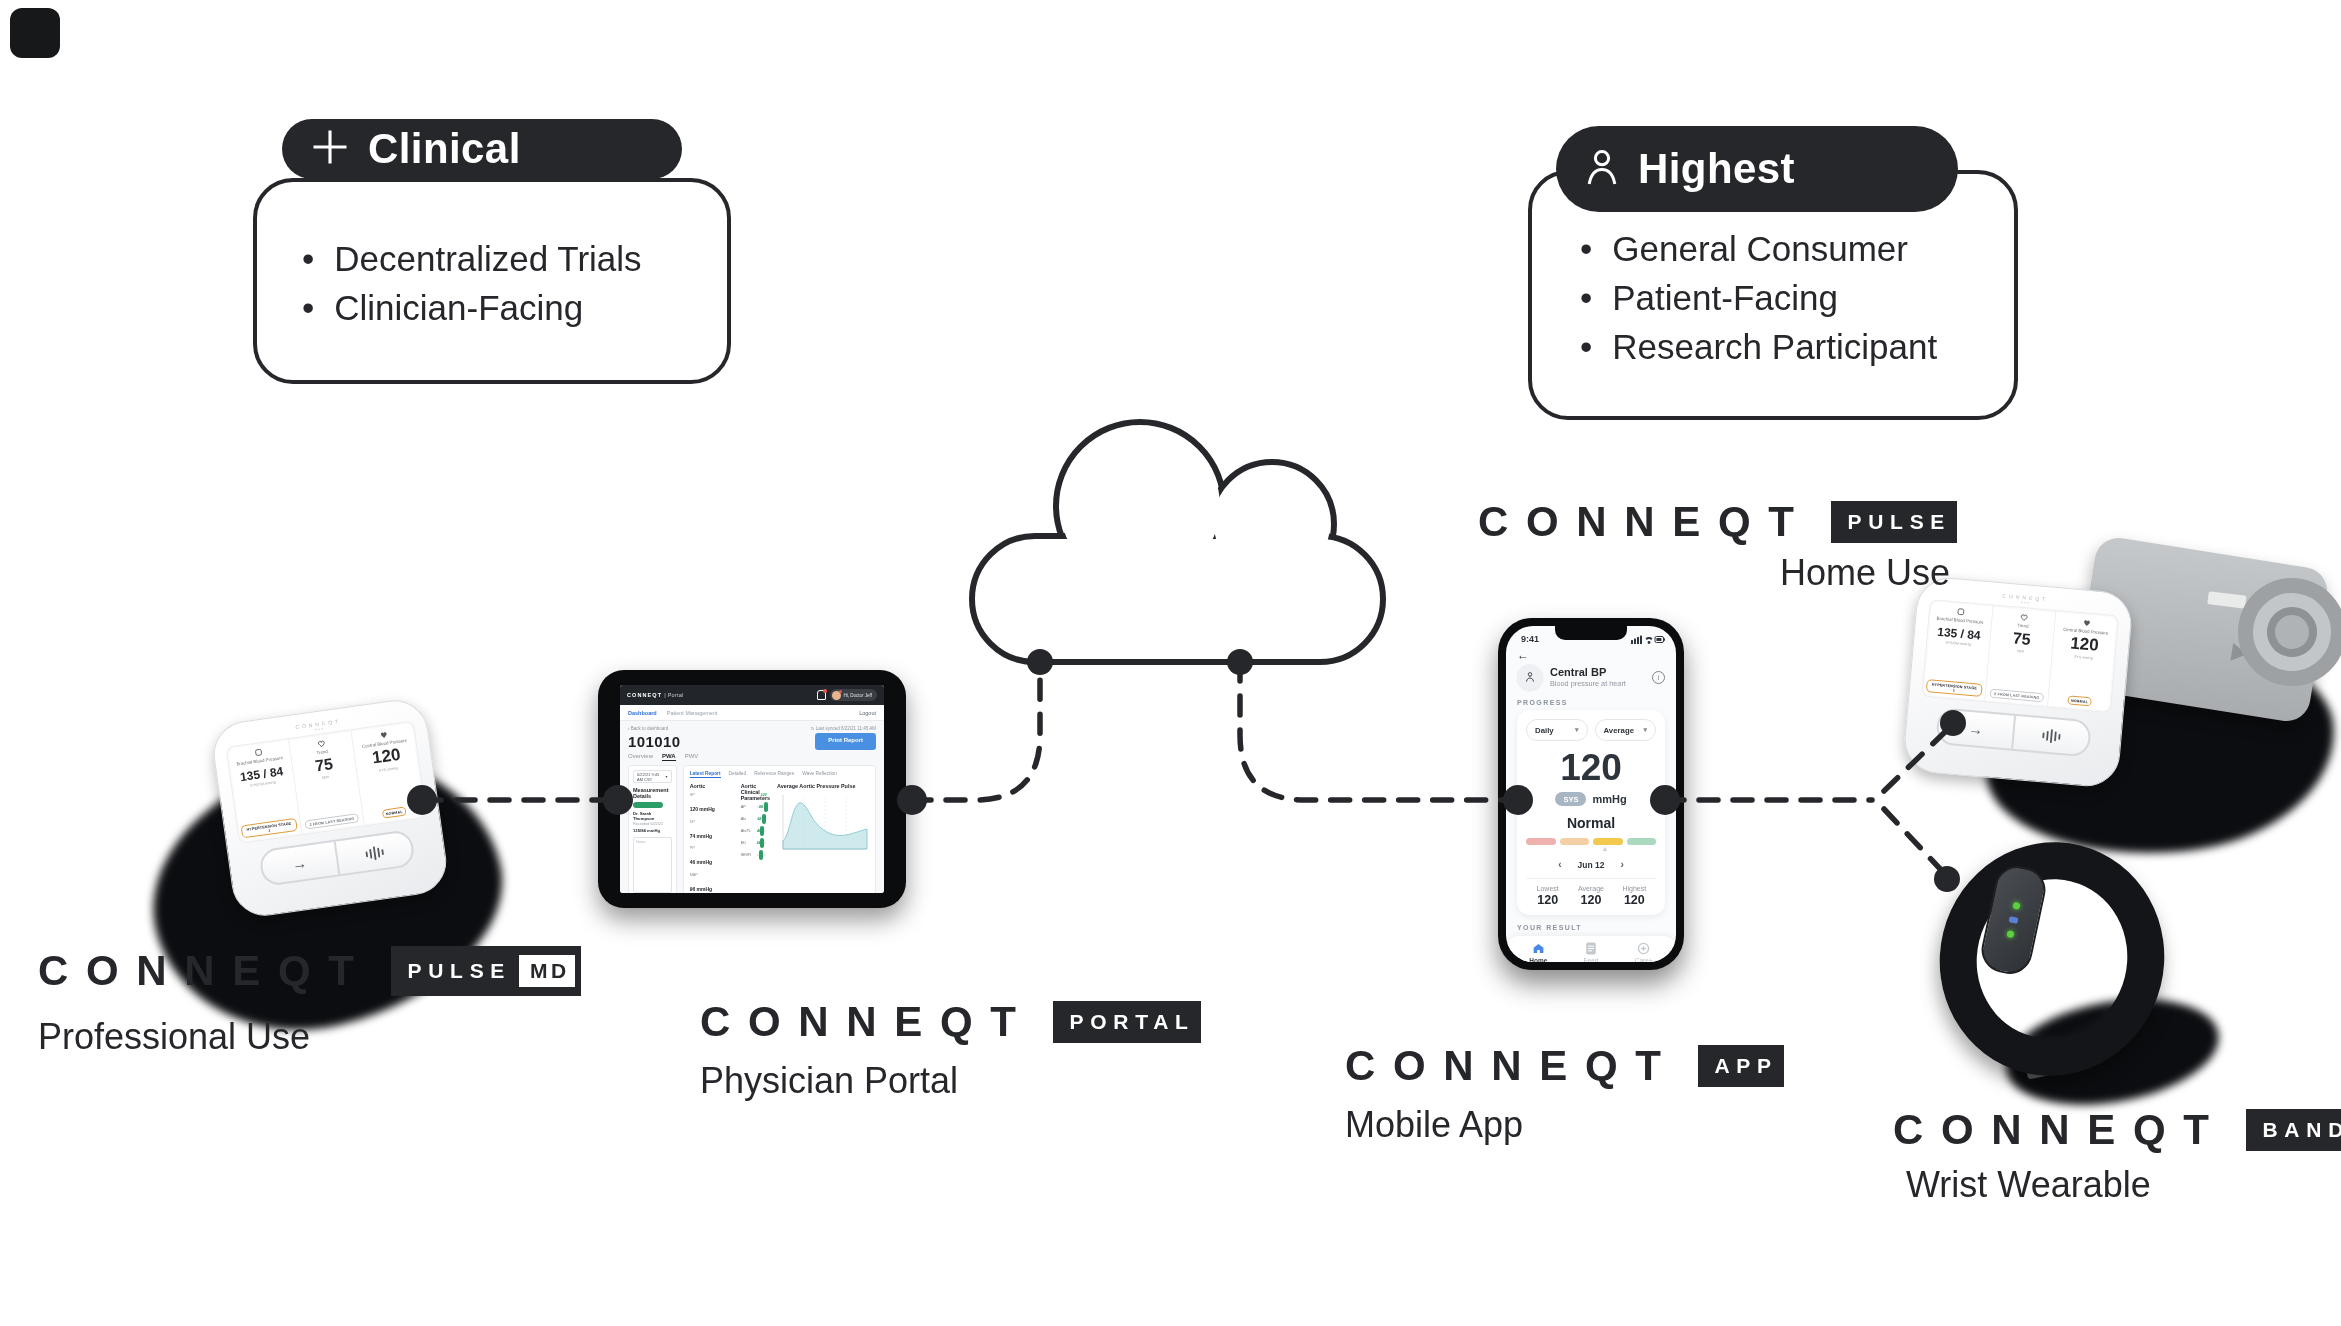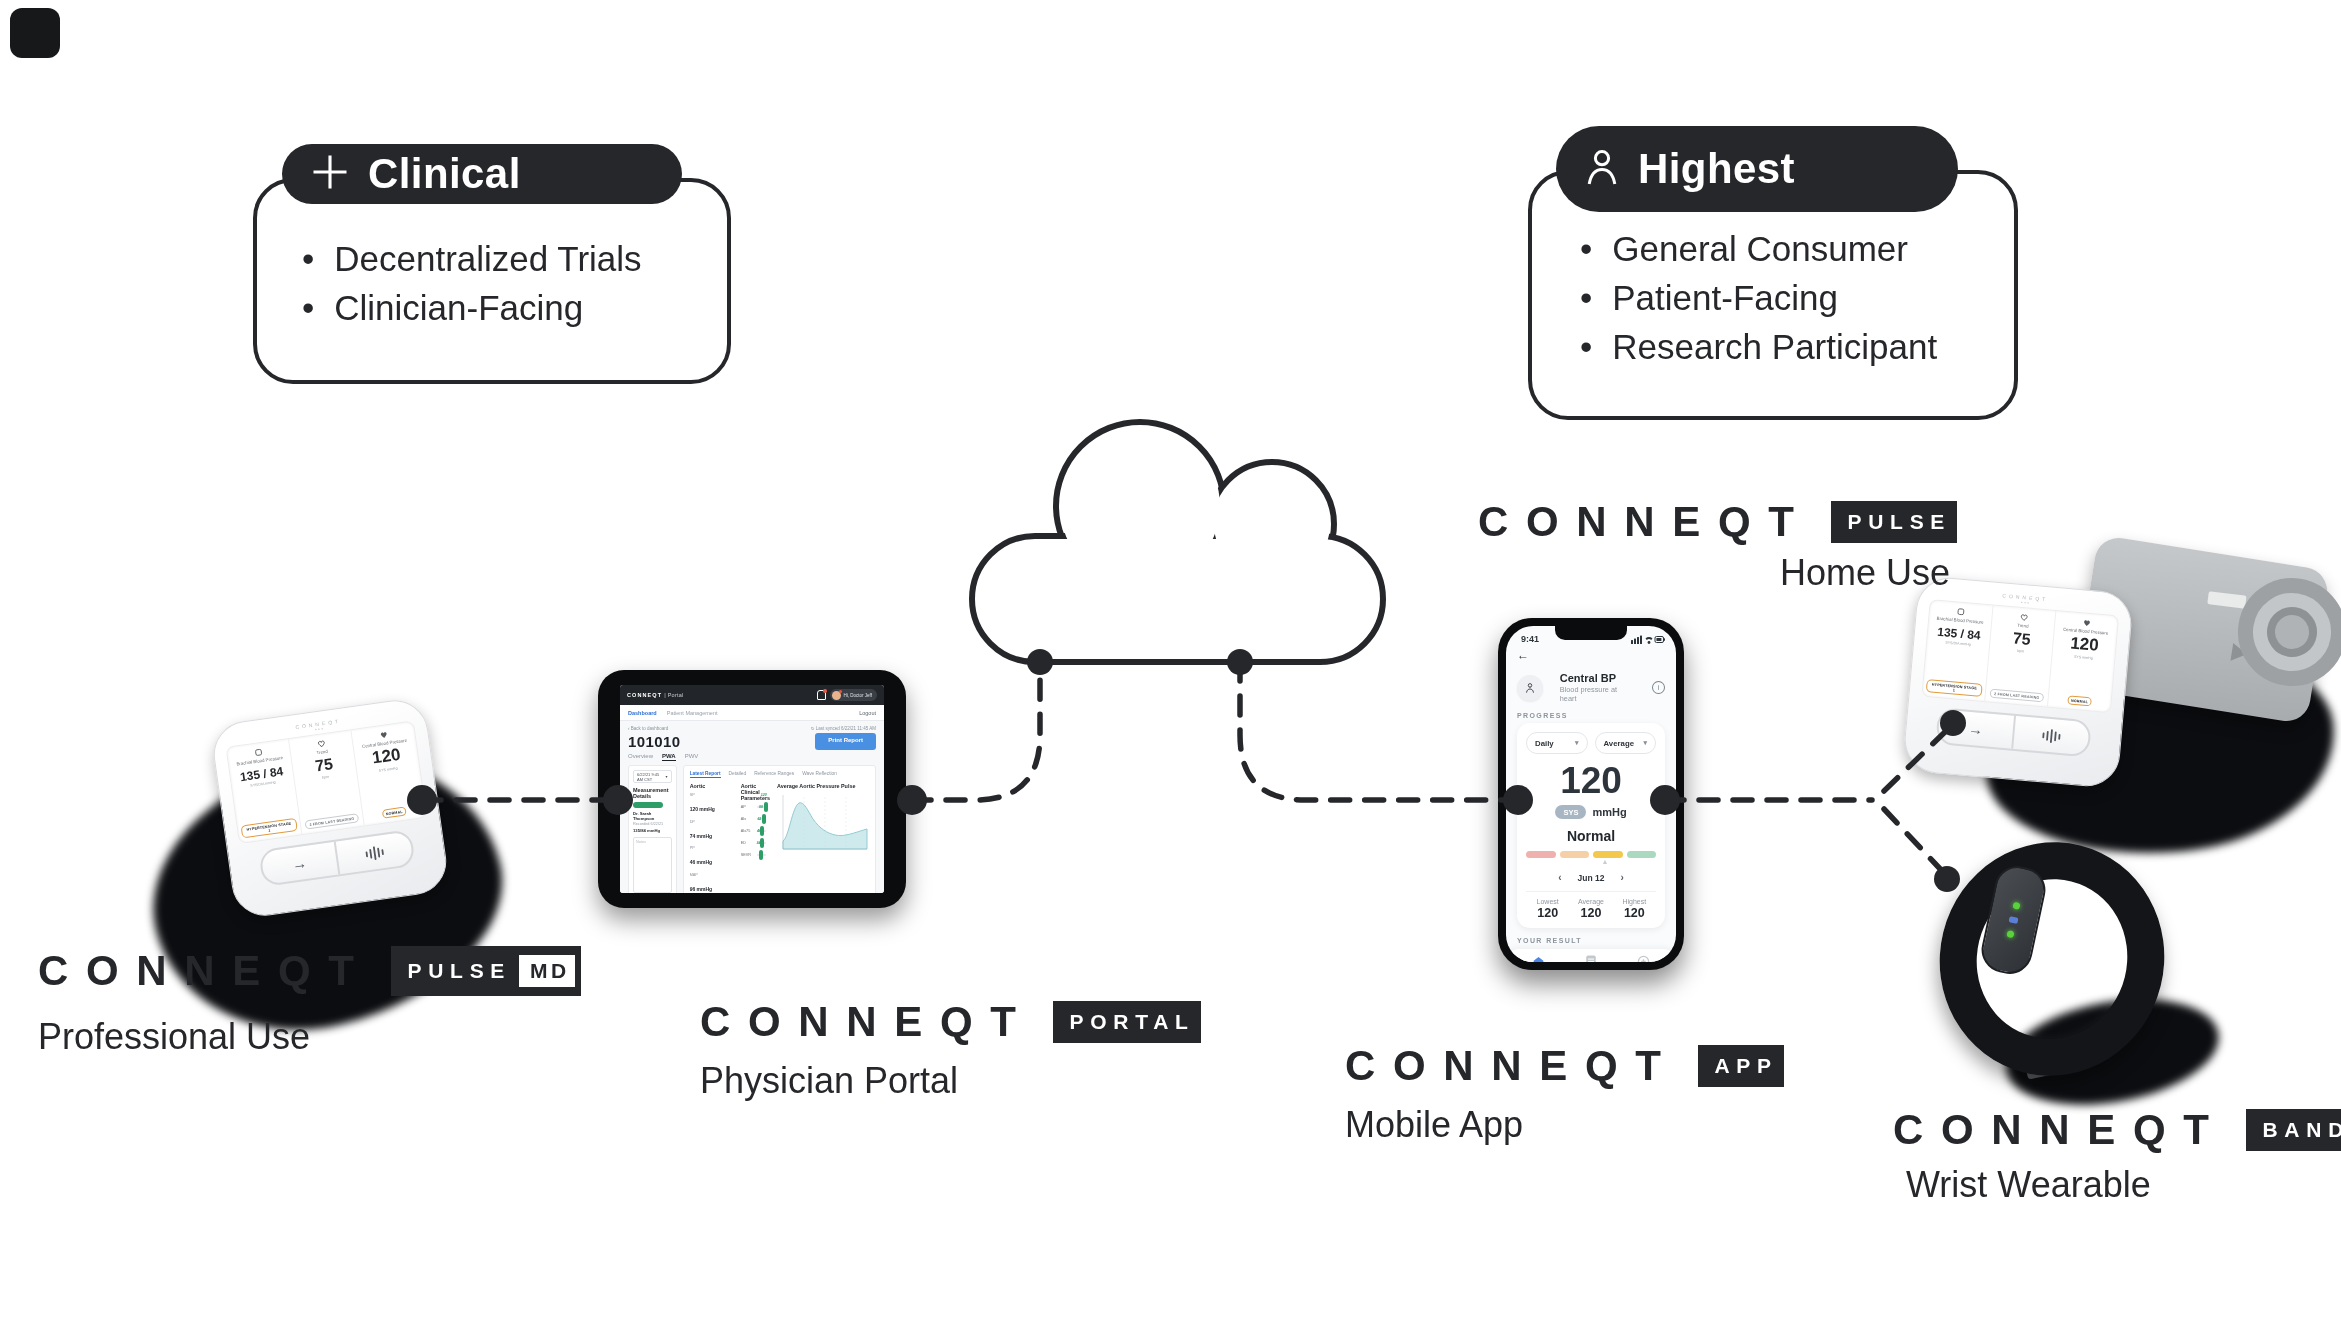--- a/index.html
+++ b/index.html
@@ -94,21 +94,21 @@
   .pr-track i{position:absolute;top:-3.5px;width:4px;height:9.5px;background:#2E9E68;border-radius:2px}
   .pr-track b{position:absolute;top:-9px;left:-3px;font-size:3.6px;color:#2E9E68;font-weight:bold}
 
   
   #phone{position:absolute;left:1498px;top:618px;width:186px;height:352px;background:#0B0C0E;border-radius:34px;z-index:20;box-shadow:0 14px 26px rgba(0,0,0,.45)}
   #ph-screen{position:absolute;left:8px;top:8px;right:8px;bottom:8px;background:#FAFBFC;border-radius:27px;overflow:hidden;display:flex;flex-direction:column;padding:6px 11px 0;box-sizing:border-box}
   .notch{position:absolute;left:50%;top:7px;transform:translateX(-50%);width:72px;height:15px;background:#0B0C0E;border-radius:0 0 10px 10px;z-index:5}
   .ph-status{display:flex;align-items:center;justify-content:space-between;height:14px}
   .ph-time{font-size:9px;font-weight:bold;color:#2E343B;margin-left:4px}
   .ph-back{font-size:12px;color:#2E343B;margin-top:4px;line-height:10px}
-  .ph-head{display:flex;align-items:center;gap:17px;margin-top:12px}
+  .ph-head{display:flex;align-items:center;gap:7px;margin-top:4px}
   .ph-ava{width:26px;height:26px;border-radius:50%;background:#EEF0F3;display:flex;align-items:center;justify-content:center;box-shadow:0 1px 2px rgba(0,0,0,.08)}
   .ph-title{font-size:11px;font-weight:bold;color:#23282E}
   .ph-sub{font-size:7.3px;color:#9097A0;margin-top:1px}
   .ph-info{margin-left:auto;width:11px;height:11px;border:1px solid #7b828b;border-radius:50%;color:#7b828b;font-size:7px;display:flex;align-items:center;justify-content:center}
   .ph-sec{font-size:7px;font-weight:bold;letter-spacing:1.4px;color:#8D949E;margin-top:9px}
   .ph-card{background:#fff;border-radius:13px;box-shadow:0 2px 7px rgba(0,0,0,.07);padding:9px 9px 8px;margin-top:4px}
   .ph-pills{display:flex;gap:7px}
   .ph-pill{flex:1;height:20px;border:1px solid #E4E7EA;border-radius:11px;display:flex;align-items:center;justify-content:space-between;padding:0 8px;font-size:7.8px;font-weight:bold;color:#2E343B;background:#fff}
   .ph-pill i{font-style:normal;color:#888f98;font-size:7px}
   .ph-big{font-size:37px;font-weight:bold;color:#2E343B;text-align:center;margin-top:8px;line-height:1}
@@ -148,21 +148,21 @@
   #corner-mark{position:absolute;left:10px;top:8px;width:50px;height:50px;background:#17181A;border-radius:12px;z-index:30}
 </style>
 </head>
 <body>
 
 <div id="canvas">
 
   <div id="corner-mark"></div>
 
   <div class="info-box" style="left:253px;top:178px;width:470px;height:198px"></div>
-  <div class="info-pill" style="left:282px;top:144px;width:374px;height:60px;padding-left:26px;gap:16px">
+  <div class="info-pill" style="left:282px;top:119px;width:374px;height:60px;padding-left:26px;gap:16px">
     <span><svg width="44" height="44" viewBox="0 0 24 24">
           <path d="M12 3 V21 M3 12 H21" stroke="#fff" stroke-width="1.7" fill="none"></path>
         </svg></span>
     <span class="t">Clinical</span>
   </div>
   <ul class="bullets" style="left:302px;top:234px">
     <li>Decentralized Trials</li>
     <li>Clinician-Facing</li>
   </ul>
 

